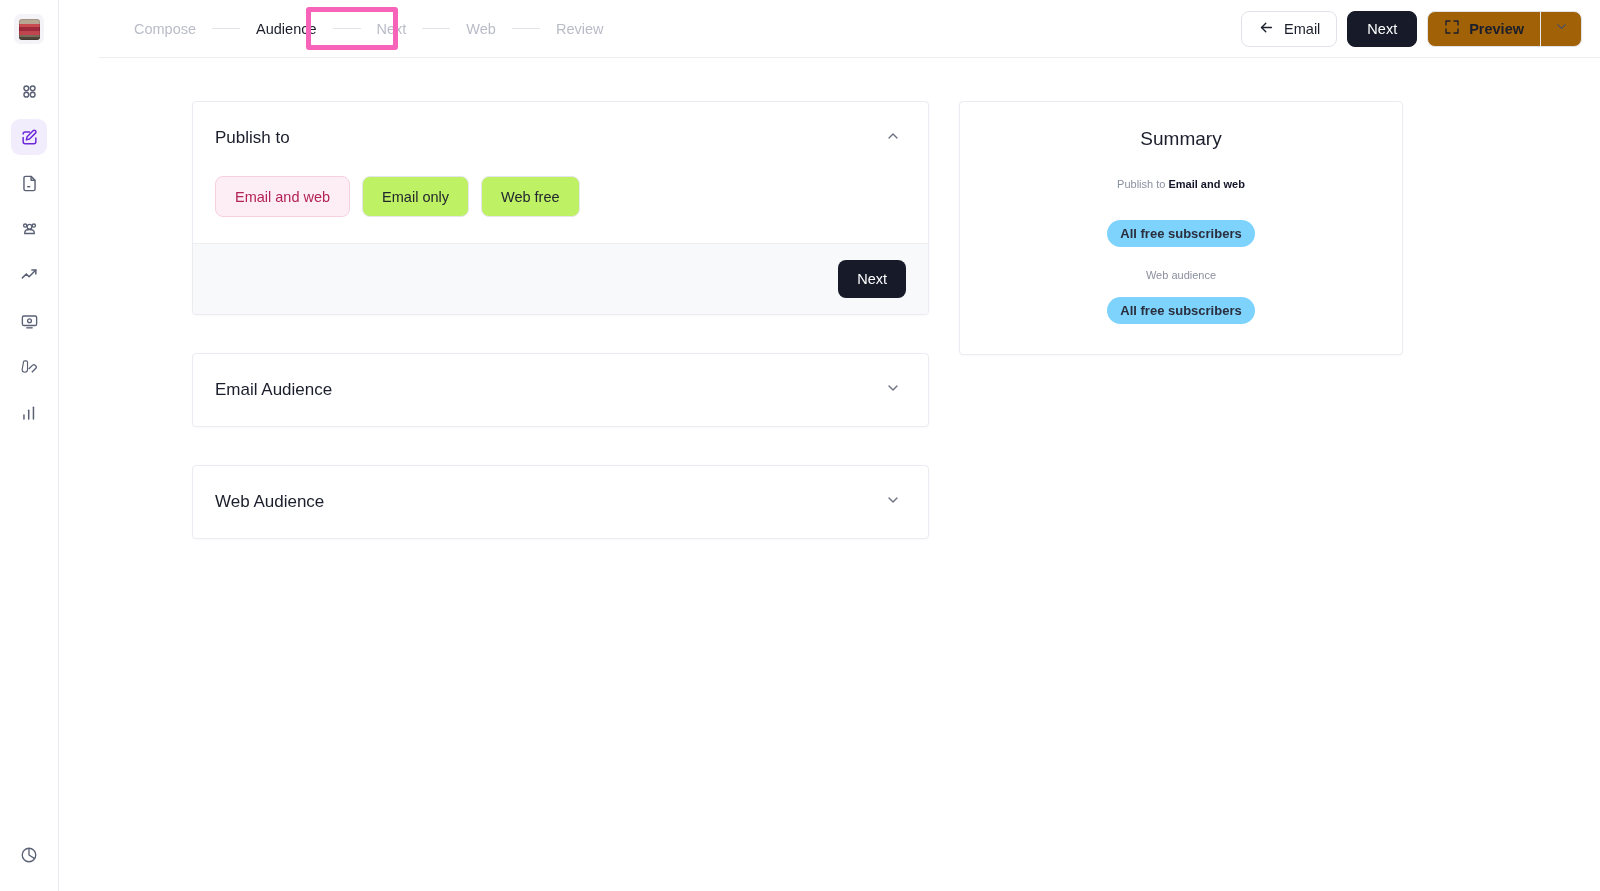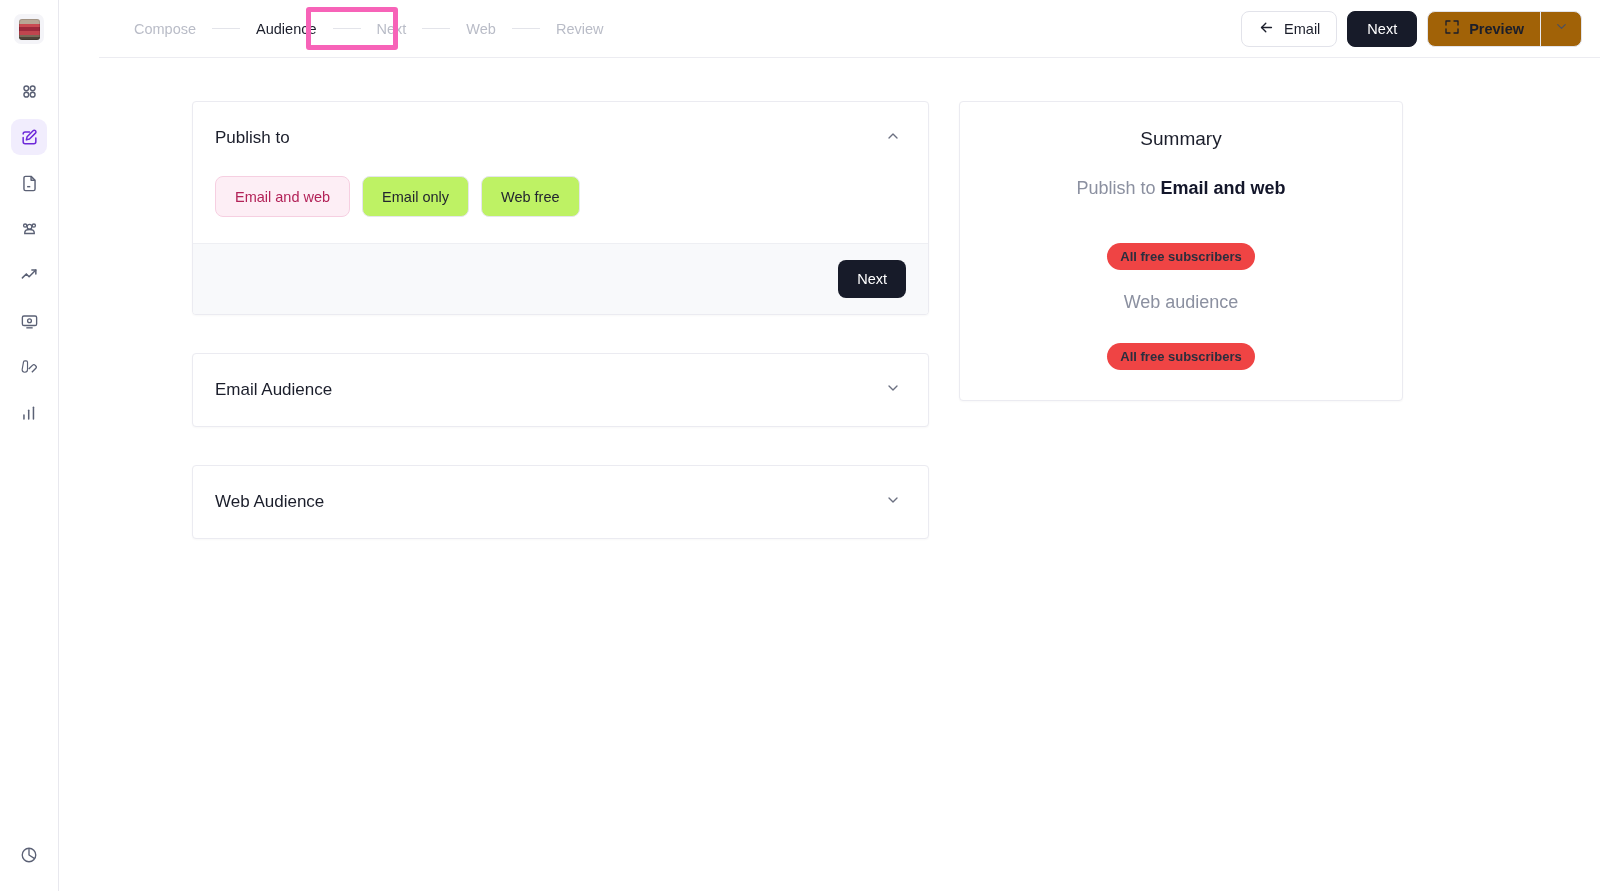--- a/index.html
+++ b/index.html
@@ -142,30 +142,30 @@
 
   .accordion {
     height: 72px;
     display: flex; align-items: center; justify-content: space-between;
     padding: 0 27px 0 22px;
   }
 
   
   .summary { padding: 26px 22px 30px 22px; }
   .summary-title { font-size: 19px; color: #1b1e2b; margin-bottom: 28px; font-weight: 400; }
-  .sum-row { font-size: 18px; color: #8b90a0; margin-bottom: 8px; }
+  .sum-row { font-size: 11px; color: #8b90a0; margin-bottom: 8px; }
   .sum-row .val { color: #13162a; font-weight: bold; }
   .sum-block { margin-bottom: 22px; }
   .sum-block:last-child { margin-bottom: 0; }
   .badge {
     display: inline-flex; align-items: center;
-    background: #ef4444; color: #2a2e3d;
+    background: #7dd3fc; color: #2a2e3d;
     font-size: 13px; font-weight: bold;
     border-radius: 999px; padding: 6px 13px;
-    margin-top: 22px;
+    margin-top: 8px;
   }
 </style>
 </head>
 <body>
 
 <div class="app">
 
   <div class="sidebar">
 
     <div class="logo-wrap">

